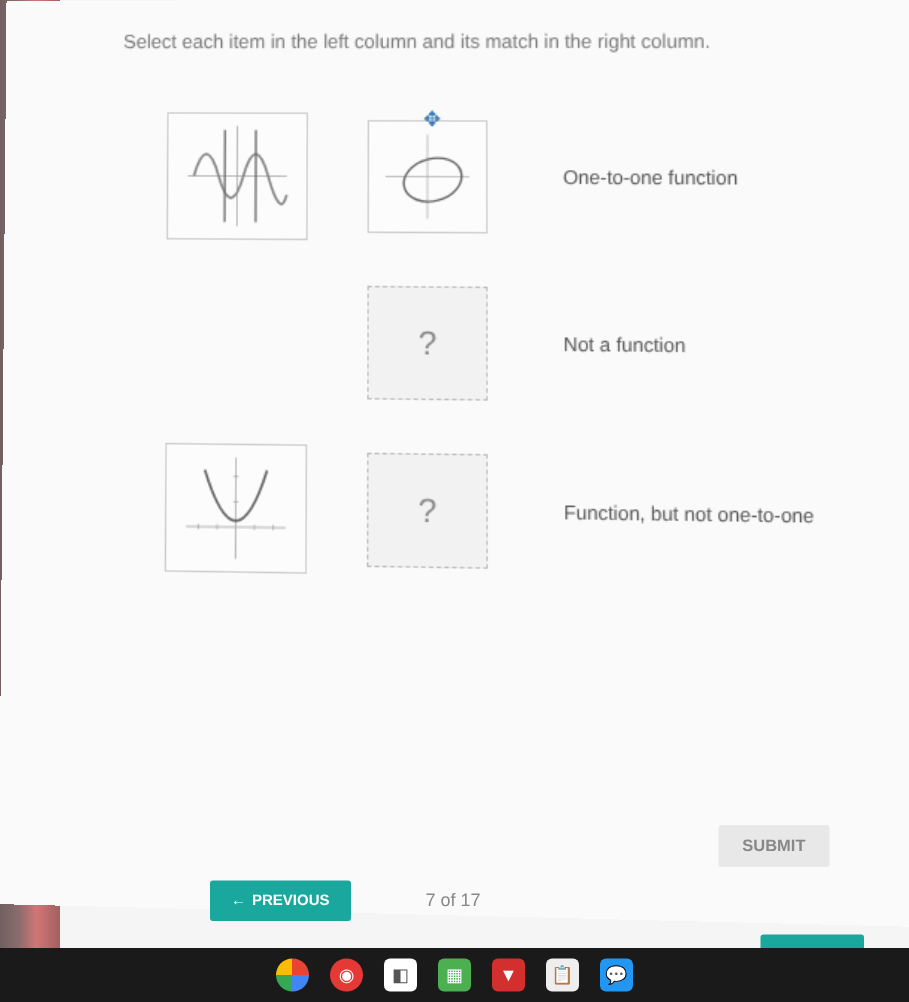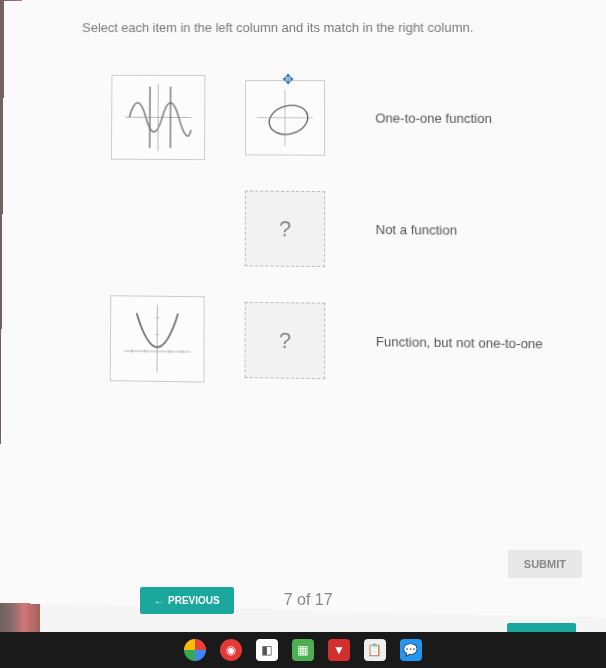--- a/index.html
+++ b/index.html
@@ -130,26 +130,26 @@
     .btn-submit {
       background: #e8e8e8;
       color: #888;
       border: none;
       padding: 8px 16px;
       font-size: 11px;
       font-weight: bold;
       border-radius: 2px;
       cursor: pointer;
       position: absolute;
-      right: 24px;
+      right: 53px;
       bottom: 90px;
     }
     .progress {
       color: #888;
-      font-size: 16px;
+      font-size: 12px;
       margin-left: 50px;
     }
     .taskbar {
       position: absolute;
       bottom: 0;
       left: 0;
       right: 0;
       height: 36px;
       background: #1a1a1a;
       display: flex;

